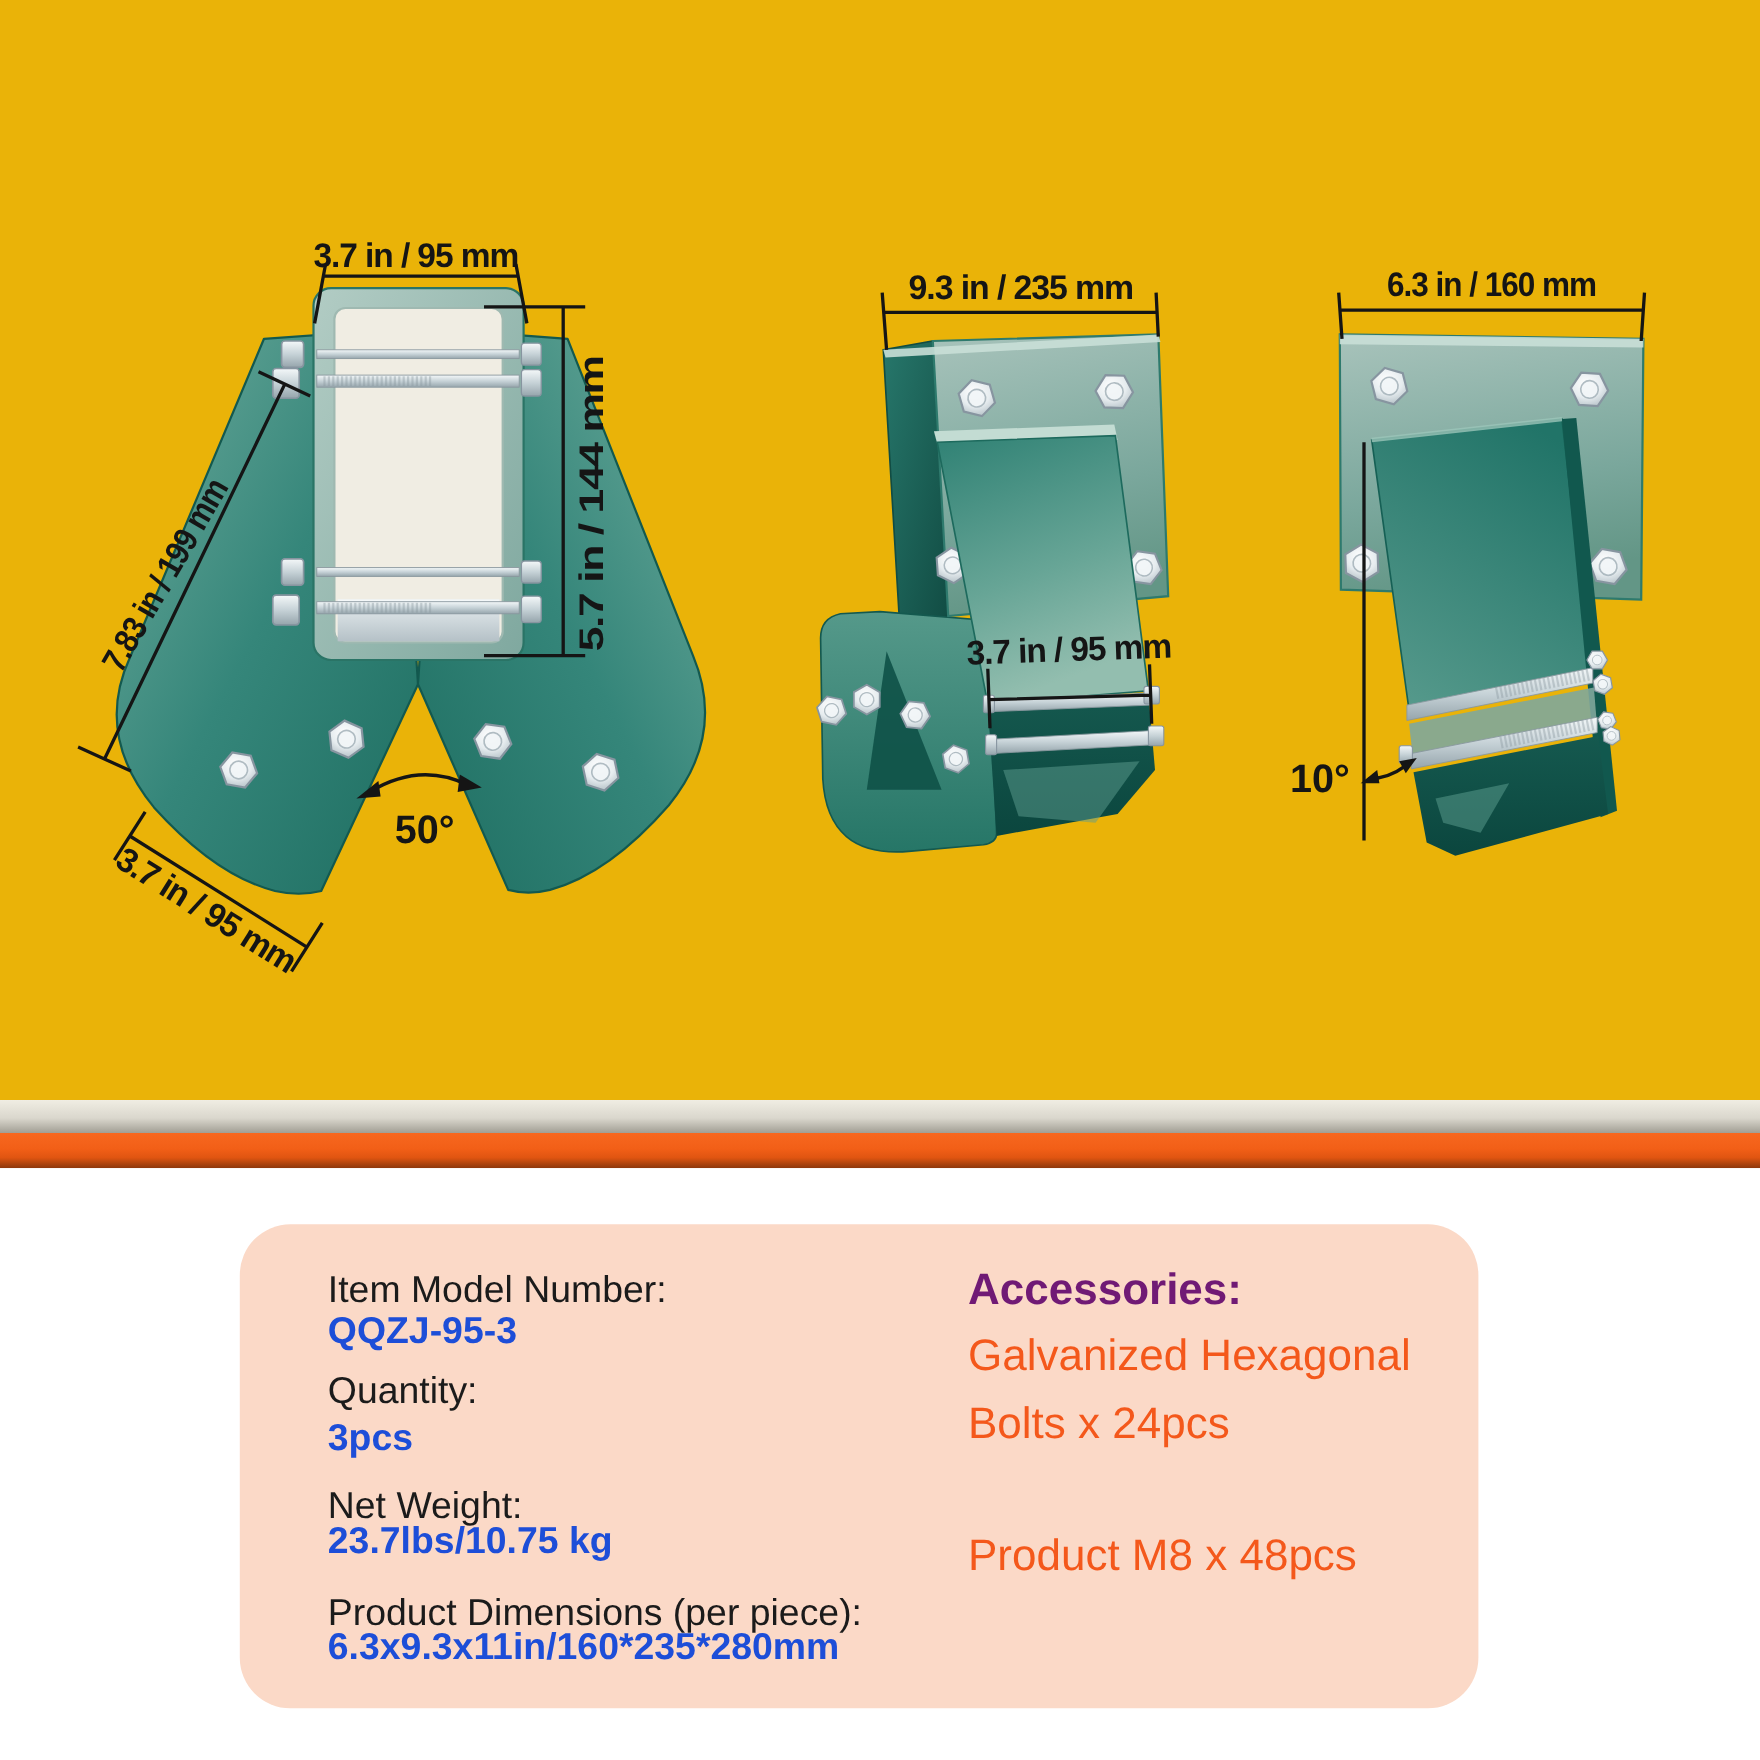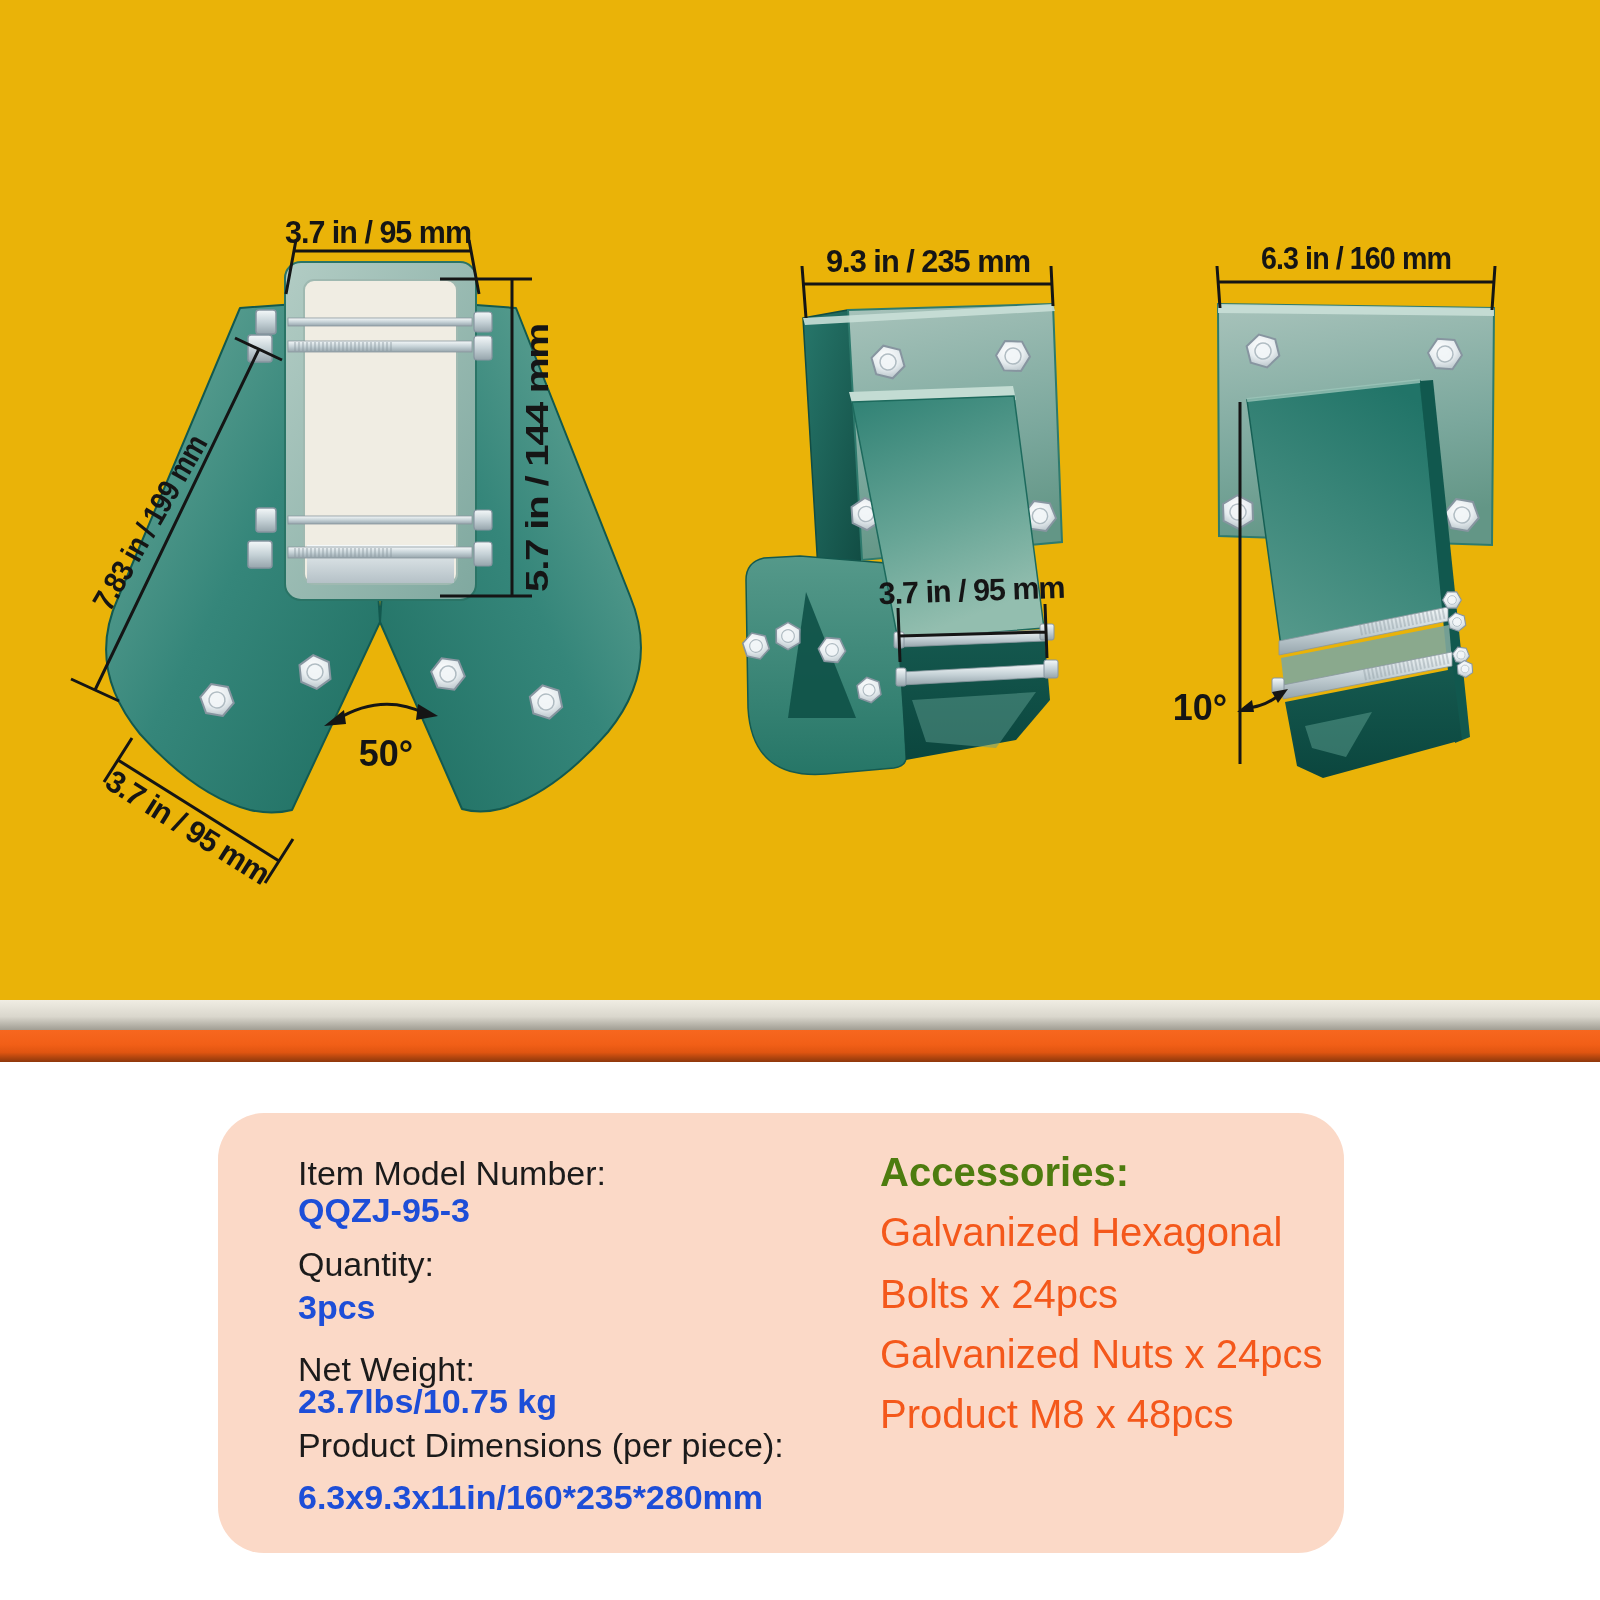--- a/index.html
+++ b/index.html
@@ -4,21 +4,21 @@
 <style>
   html,body{margin:0;padding:0;}
   body{width:1600px;height:1600px;font-family:"Liberation Sans",sans-serif;background:#FFFFFF;overflow:hidden;}
   .top-section{position:relative;width:1600px;height:1000px;background:#eab308;}
   .pre-bar{width:1600px;height:30px;background:linear-gradient(180deg,#F0EDE3 0%,#DAD7CD 55%,#A19E94 100%);}
   .orange-bar{width:1600px;height:32px;background:linear-gradient(180deg,#F7671F 0%,#F25F17 45%,#E05511 70%,#AC430E 88%,#8E370B 100%);}
   .bottom-section{position:relative;width:1600px;height:436px;background:#FFFFFF;}
   .spec-panel{position:absolute;left:218px;top:51px;width:1126px;height:440px;border-radius:46px;background:#FBD9C7;}
   .spec-label{position:absolute;left:80px;font-size:34px;line-height:40px;color:#1B1B1B;white-space:nowrap;}
   .spec-value{position:absolute;left:80px;font-size:34px;line-height:40px;font-weight:bold;color:#1d4ed8;white-space:nowrap;}
-  .acc-title{position:absolute;left:662px;font-size:40px;line-height:46px;font-weight:bold;color:#4d7c0f;white-space:nowrap;}
+  .acc-title{position:absolute;left:662px;font-size:40px;line-height:46px;font-weight:bold;color:#701a75;white-space:nowrap;}
   .acc-item{position:absolute;left:662px;font-size:40px;line-height:46px;color:#F4581B;white-space:nowrap;text-align:right;}
   .dim{font-family:"Liberation Sans",sans-serif;font-size:31px;font-weight:bold;fill:#151515;letter-spacing:-1px;}
   .ang{font-family:"Liberation Sans",sans-serif;font-size:36px;font-weight:bold;fill:#151515;}
   .dimline{stroke:#151515;stroke-width:3;fill:none;}
 </style>
 </head>
 <body>
 
 <div>
 
@@ -203,23 +203,22 @@
   <div class="orange-bar"></div>
 
   <div class="bottom-section">
     <div class="spec-panel">
       <div class="spec-label" style="top:40px">Item Model Number:</div>
       <div class="spec-value" style="top:77px">QQZJ-95-3</div>
       <div class="spec-label" style="top:131px">Quantity:</div>
       <div class="spec-value" style="top:174px">3pcs</div>
       <div class="spec-label" style="top:236px">Net Weight:</div>
       <div class="spec-value" style="top:268px">23.7lbs/10.75 kg</div>
-      <div class="spec-label" style="top:312px">Product Dimensions (per piece):</div>
+      <div class="spec-label" style="top:333px">Product Dimensions (per piece):</div>
       <div class="spec-value" style="top:364px">6.3x9.3x11in/160*235*280mm</div>
 
       <div class="acc-title" style="top:36px">Accessories:</div>
       <div class="acc-item" style="top:96px">Galvanized Hexagonal</div>
       <div class="acc-item" style="top:158px">Bolts x 24pcs</div>
-      <div class="acc-item" style="top:218px">Galvanized Nuts x 24pcs</div>
       <div class="acc-item" style="top:278px">Product M8 x 48pcs</div>
     </div>
   </div>
 </div>
 
 </body></html>

